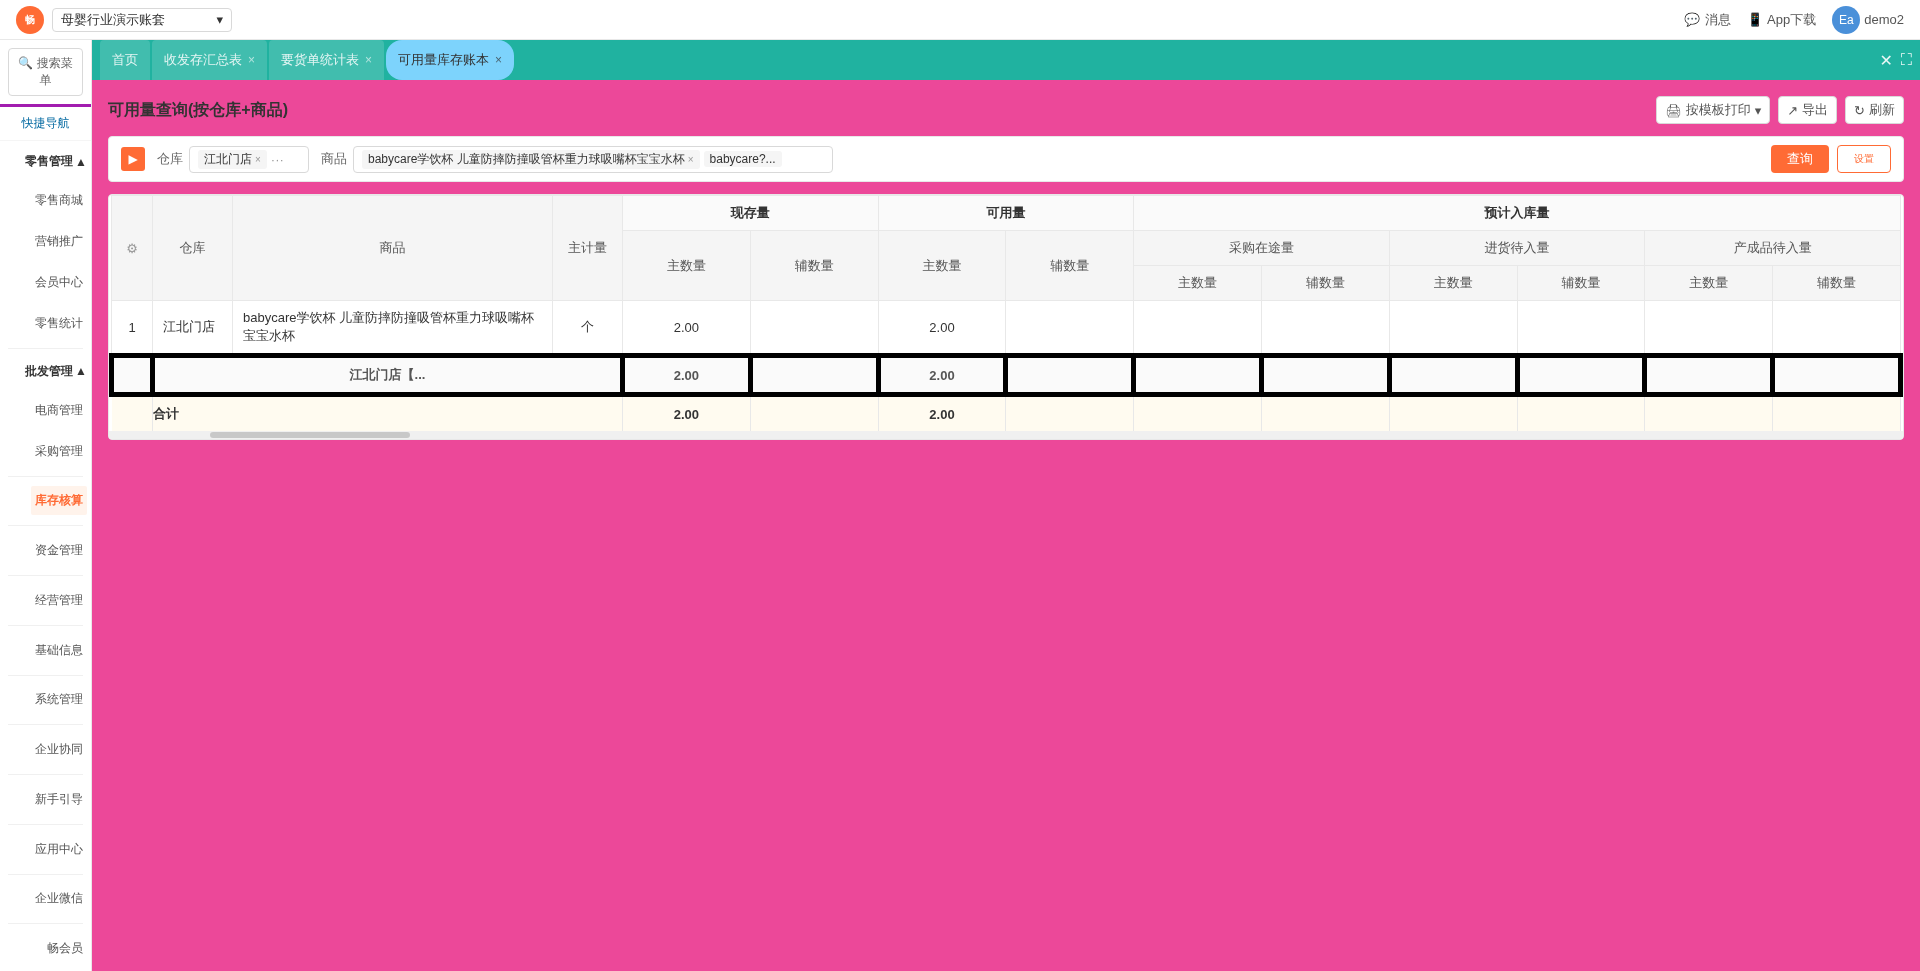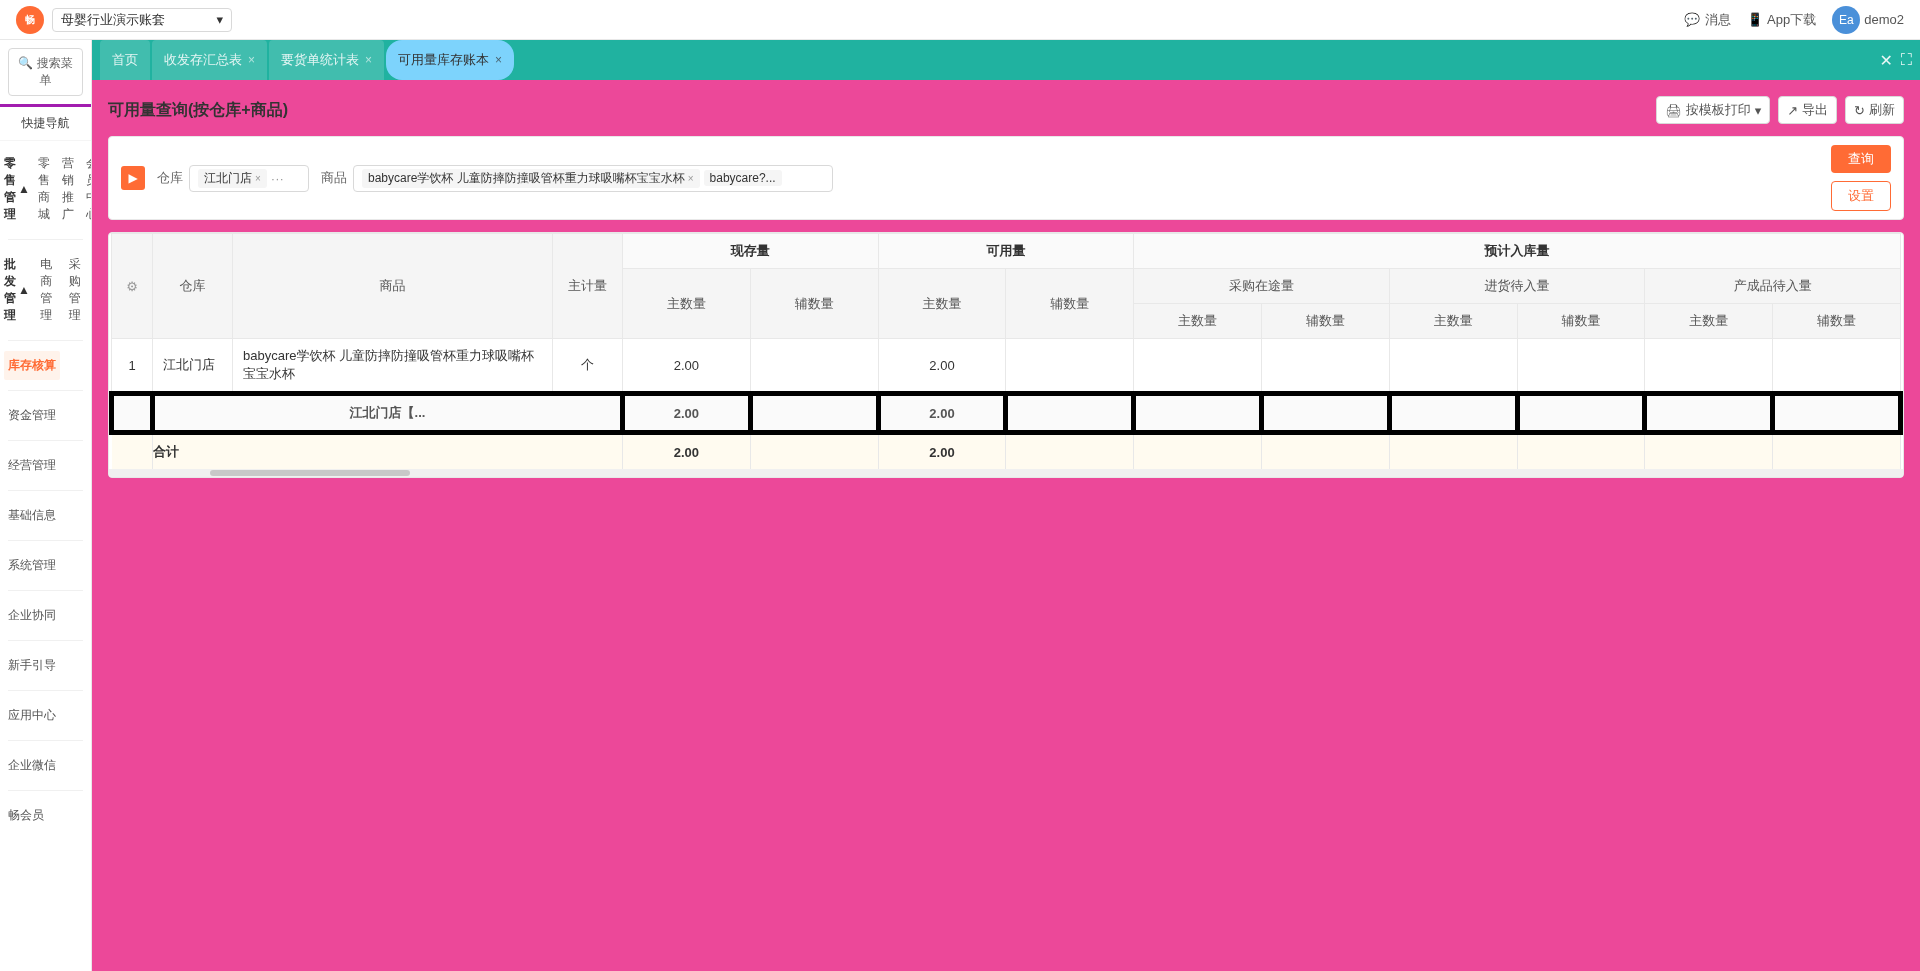--- a/index.html
+++ b/index.html
@@ -15,22 +15,22 @@
     .top-bar-action { display: flex; align-items: center; gap: 4px; font-size: 13px; color: #555; cursor: pointer; }
     .user-avatar { width: 28px; height: 28px; border-radius: 50%; background: #4a90d9; display: flex; align-items: center; justify-content: center; color: white; font-size: 12px; }
 
     
     .main-layout { display: flex; flex: 1; overflow: hidden; }
 
     
     .sidebar { width: 92px; background: #fff; border-right: 1px solid #e8e8e8; display: flex; flex-direction: column; flex-shrink: 0; overflow-y: auto; }
     .sidebar-search { padding: 8px; border-bottom: 3px solid #a21caf; }
     .sidebar-search-btn { width: 100%; padding: 6px 4px; background: #fff; border: 1px solid #d9d9d9; border-radius: 4px; font-size: 12px; color: #666; cursor: pointer; text-align: center; }
-    .sidebar-nav-item { padding: 8px 4px; text-align: center; font-size: 12px; color: #404040; cursor: pointer; border-bottom: 1px solid #f5f5f5; }
-    .sidebar-section { padding: 8px 4px; display: flex; flex-direction: row; gap: 4px; }
+    .sidebar-nav-item { padding: 8px 4px; text-align: center; font-size: 12px; color: #0369a1; cursor: pointer; border-bottom: 1px solid #f5f5f5; }
+    .sidebar-section { padding: 8px 4px; display: flex; flex-direction: column; gap: 12px; align-items: flex-end; }
     .sidebar-section-title { font-size: 12px; color: #333; font-weight: bold; text-align: center; padding: 4px 0; display: flex; align-items: center; justify-content: center; gap: 2px; }
     .sidebar-item { padding: 6px 4px; font-size: 12px; color: #555; cursor: pointer; text-align: center; border-radius: 2px; }
     .sidebar-item.active { color: #ff6b35; font-weight: bold; background: #fff3eb; }
     .sidebar-divider { height: 1px; background: #f0f0f0; margin: 2px 8px; }
 
     
     .content-area { flex: 1; display: flex; flex-direction: column; overflow: hidden; }
 
     
     .tab-bar { height: 40px; background: #20b2a0; display: flex; align-items: center; padding: 0 0 0 8px; flex-shrink: 0; gap: 2px; }
@@ -49,23 +49,23 @@
 
     
     .filter-section { background: #fff; border: 1px solid #e8e8e8; border-radius: 4px; padding: 8px 12px; margin-bottom: 12px; display: flex; align-items: center; gap: 12px; }
     .filter-toggle { width: 24px; height: 24px; background: #ff6b35; border-radius: 3px; display: flex; align-items: center; justify-content: center; color: white; font-size: 12px; cursor: pointer; }
     .filter-item { display: flex; align-items: center; gap: 6px; }
     .filter-label { font-size: 13px; color: #666; white-space: nowrap; }
     .filter-value-box { display: flex; align-items: center; gap: 4px; border: 1px solid #d9d9d9; border-radius: 4px; padding: 3px 8px; min-width: 120px; background: #fff; }
     .filter-tag { display: flex; align-items: center; gap: 3px; background: #f5f5f5; border-radius: 3px; padding: 1px 6px; font-size: 12px; color: #333; }
     .filter-tag-close { cursor: pointer; color: #999; font-size: 10px; }
     .filter-dots { color: #999; cursor: pointer; }
-    .filter-actions { margin-left: auto; display: flex; gap: 8px; flex-direction: column; }
+    .filter-actions { margin-left: auto; display: flex; gap: 8px; }
     .btn-query { background: #ff6b35; color: white; border: none; padding: 5px 16px; border-radius: 4px; font-size: 13px; cursor: pointer; }
-    .btn-setting { background: white; color: #ff6b35; border: 1px solid #ff6b35; padding: 5px 16px; border-radius: 4px; font-size: 13px; cursor: pointer; }
+    .btn-setting { background: white; color: #ff6b35; border: 1px solid #ff6b35; padding: 5px 16px; border-radius: 4px; font-size: 10px; cursor: pointer; }
 
     
     .table-container { background: #fff; border: 1px solid #e8e8e8; border-radius: 4px; overflow: hidden; flex: 1; }
     table { width: 100%; border-collapse: collapse; font-size: 13px; }
     .table-header-row th { background: #f5f5f5; border: 1px solid #e8e8e8; padding: 8px 10px; text-align: center; font-weight: normal; color: #555; white-space: nowrap; }
     .table-header-row th.main-header { background: #fafafa; font-weight: bold; color: #333; }
     .table-body-row td { border: 1px solid #e8e8e8; padding: 8px 10px; text-align: center; color: #333; }
     .table-body-row td.text-left { text-align: left; }
     .table-subrow td { background: #fafafa; border: 5px solid #000000; padding: 8px 10px; text-align: center; font-weight: bold; color: #555; }
     .settings-icon { width: 20px; height: 20px; display: inline-flex; align-items: center; justify-content: center; cursor: pointer; color: #999; }

